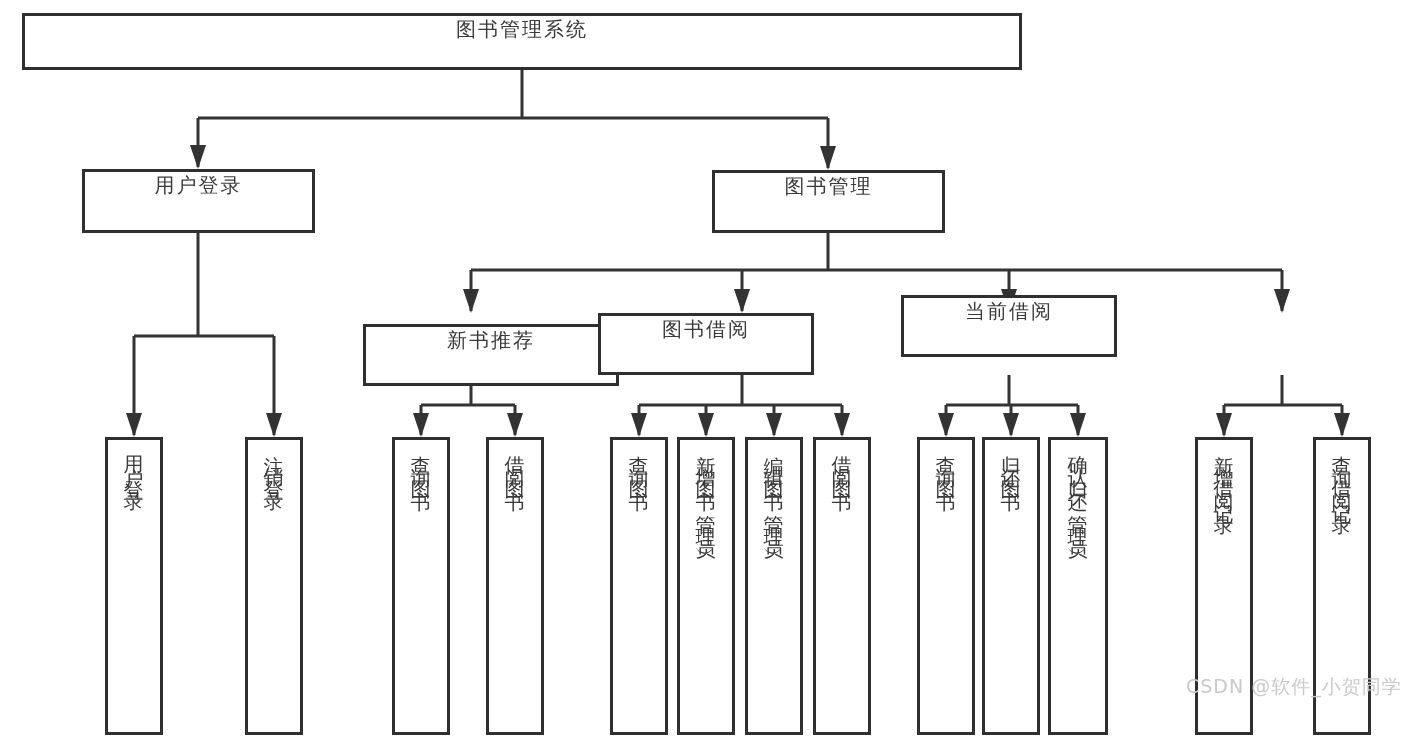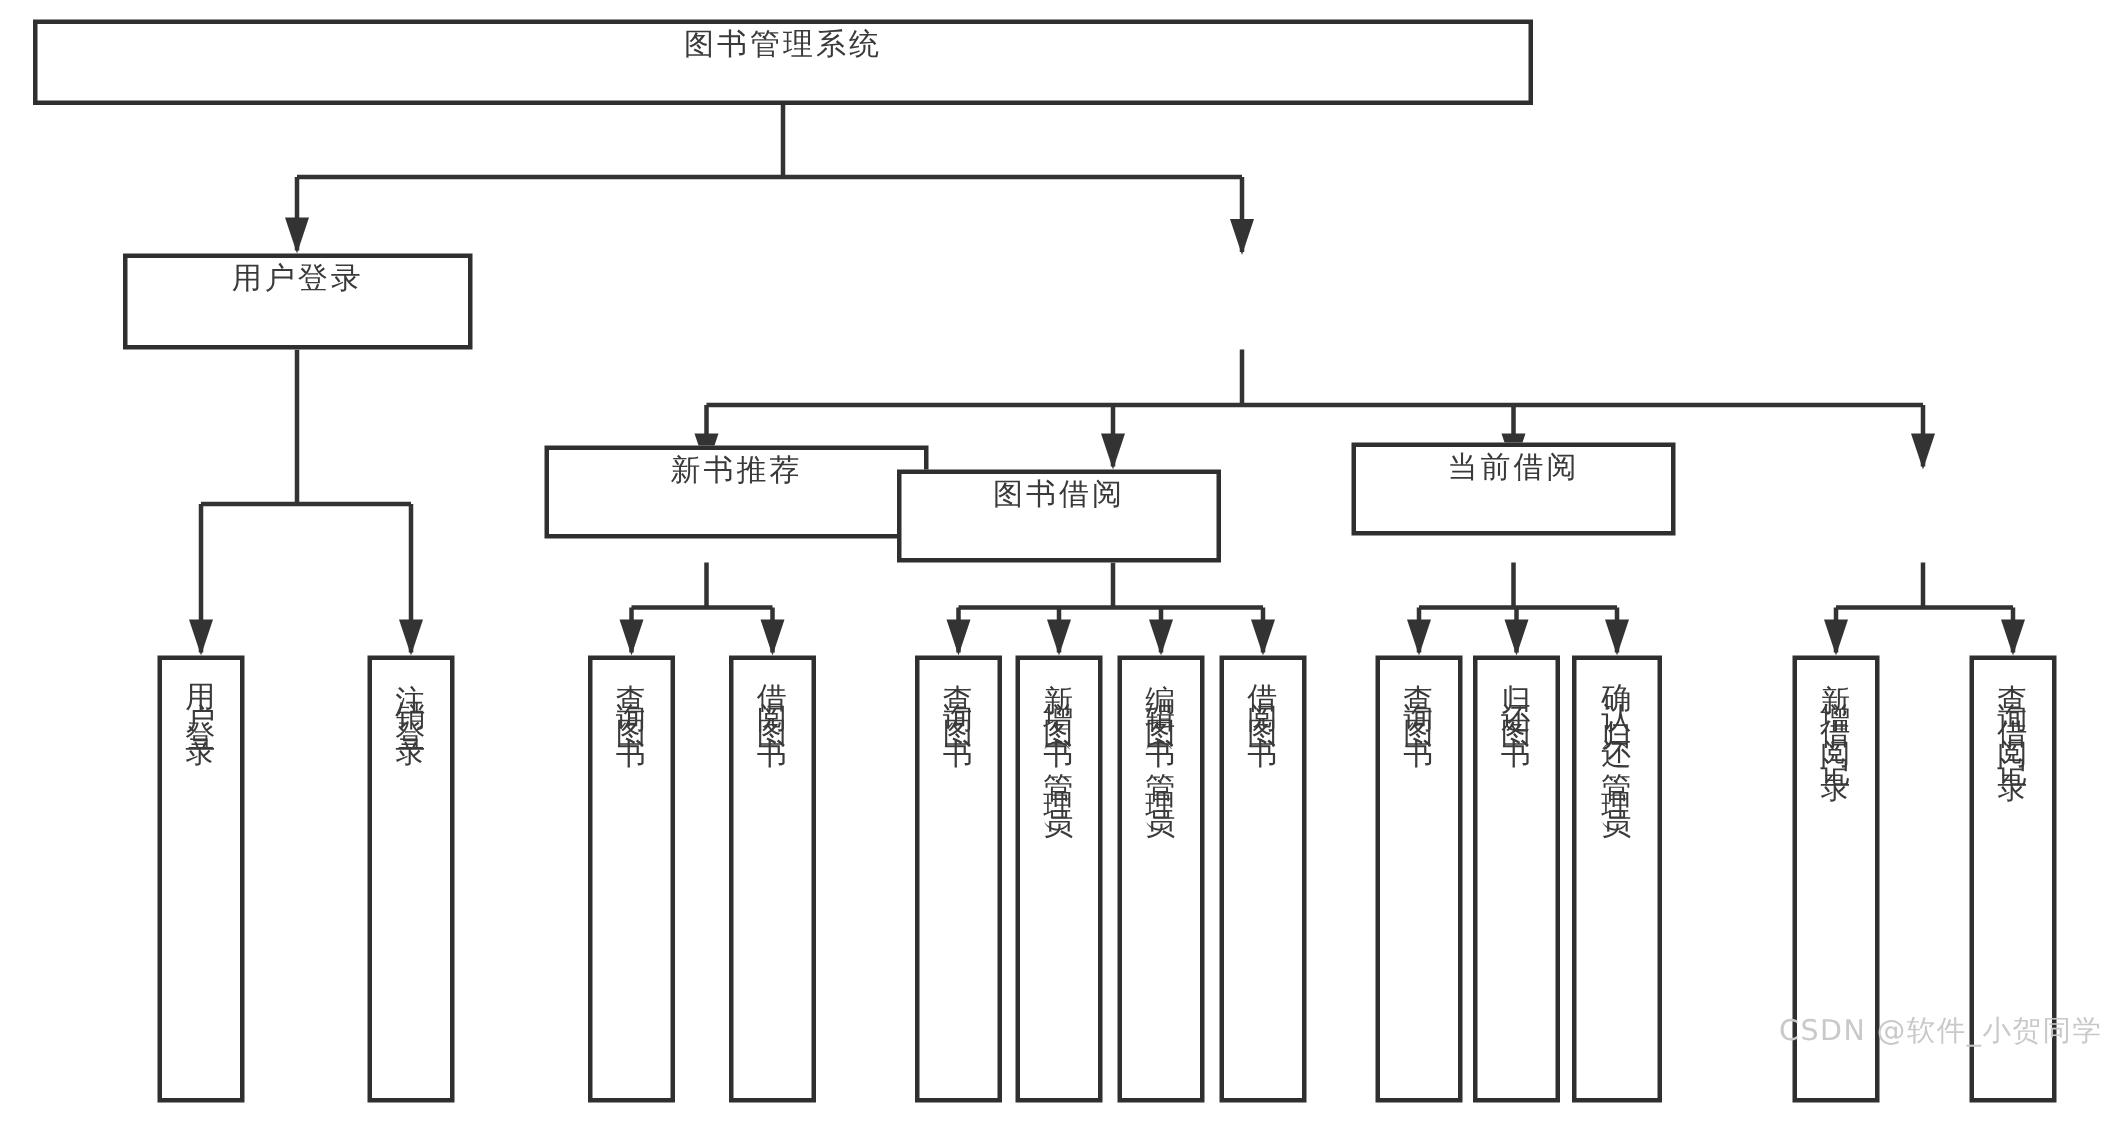--- a/index.html
+++ b/index.html
@@ -80,22 +80,25 @@
     </g>
   </svg>
 
   <div class="box" style="left:22px;top:13px;width:1000px;height:57px;">
     <span class="h-label">图书管理系统</span>
   </div>
 
   <div class="box" style="left:82px;top:169px;width:233px;height:64px;">
     <span class="h-label">用户登录</span>
   </div>
+  <div class="box" style="left:712px;top:170px;width:233px;height:63px;">
+    <span class="h-label">图书管理</span>
+  </div>
 
-  <div class="box" style="left:363px;top:297px;width:256px;height:62px;">
+  <div class="box" style="left:363px;top:324px;width:256px;height:62px;">
     <span class="h-label">新书推荐</span>
   </div>
   <div class="box" style="left:598px;top:313px;width:216px;height:62px;">
     <span class="h-label">图书借阅</span>
   </div>
   <div class="box" style="left:901px;top:295px;width:216px;height:62px;">
     <span class="h-label">当前借阅</span>
   </div>
 
   <div class="box" style="left:105px;top:437px;width:58px;height:298px;">

